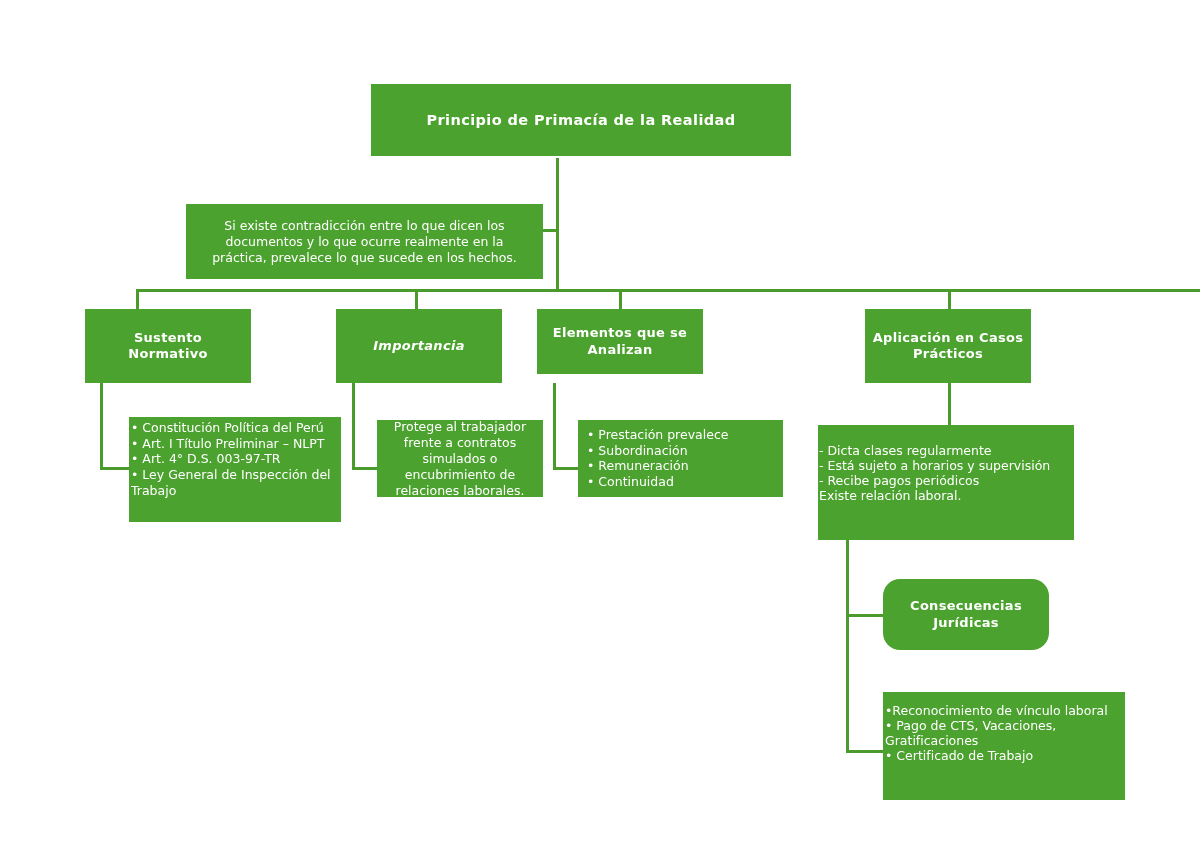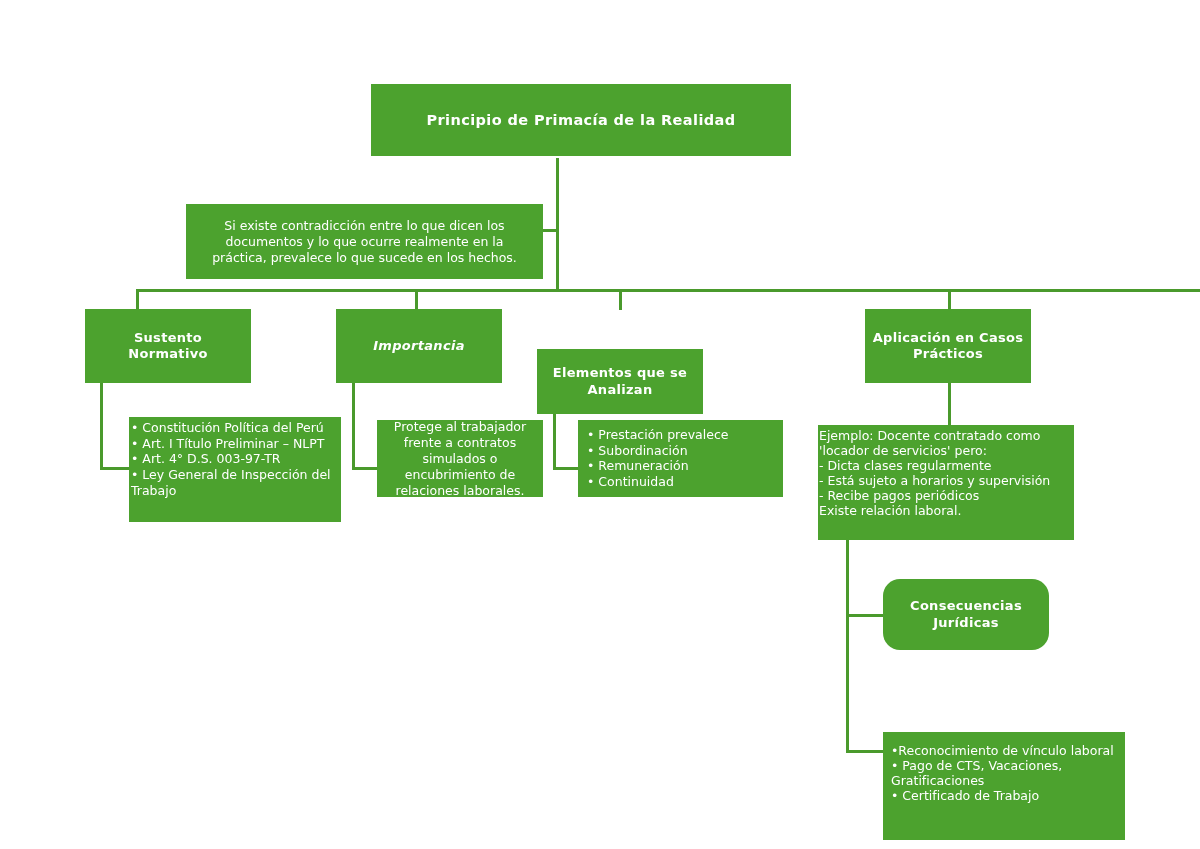--- a/index.html
+++ b/index.html
@@ -93,21 +93,21 @@
   </div>
 
   <div class="node center branch-node" style="left:336px;top:309px;width:166px;height:74px;padding:16px 8px;font-style:italic;">
     <span class="txt">Importancia</span>
   </div>
 
   <div class="node center desc-node" style="left:377px;top:420px;width:166px;height:77px;padding:2px 4px;">
     <span class="txt">Protege al trabajador frente a contratos simulados o encubrimiento de relaciones laborales.</span>
   </div>
 
-  <div class="node center branch-node" style="left:537px;top:309px;width:166px;height:65px;padding:4px 8px;margin-top:40px;">
+  <div class="node center branch-node" style="left:537px;top:309px;width:166px;height:65px;padding:4px 8px;">
     <span class="txt">
       <span>Elementos que se</span><br>
       <span>Analizan</span>
     </span>
   </div>
 
   <div class="node topleft list-node" style="left:578px;top:420px;width:205px;height:77px;padding:7px 0 0 9px;">
     <span class="txt">
       <span>• Prestación prevalece</span><br>
       <span>• Subordinación</span><br>
@@ -118,36 +118,36 @@
 
   <div class="node center branch-node" style="left:865px;top:309px;width:166px;height:74px;padding:4px 2px;">
     <span class="txt">
       <span>Aplicación en Casos</span><br>
       <span>Prácticos</span>
     </span>
   </div>
 
   <div class="node topleft list-node tight" style="left:818px;top:425px;width:256px;height:115px;padding:3px 0 0 1px;">
     <span class="txt">
-      <span>Ejemplo: Docente contratado como 'locador de servicios' pero:</span><br>
+      <br>
       <span>- Dicta clases regularmente</span><br>
       <span>- Está sujeto a horarios y supervisión</span><br>
       <span>- Recibe pagos periódicos</span><br>
       <span>Existe relación laboral.</span>
     </span>
   </div>
 
   <div class="node center branch-node" style="left:883px;top:579px;width:166px;height:71px;padding:4px 8px;border-radius:17px;">
     <span class="txt">
       <span>Consecuencias</span><br>
       <span>Jurídicas</span>
     </span>
   </div>
 
-  <div class="node topleft list-node tight" style="left:883px;top:692px;width:242px;height:108px;padding:11px 0 0 8px;margin-top:40px;">
+  <div class="node topleft list-node tight" style="left:883px;top:692px;width:242px;height:108px;padding:11px 0 0 2px;">
     <span class="txt">
       <span>•Reconocimiento de vínculo laboral</span><br>
       <span>• Pago de CTS, Vacaciones, Gratificaciones</span><br>
       <span>• Certificado de Trabajo</span>
     </span>
   </div>
 
 </div>
 
 </body></html>

